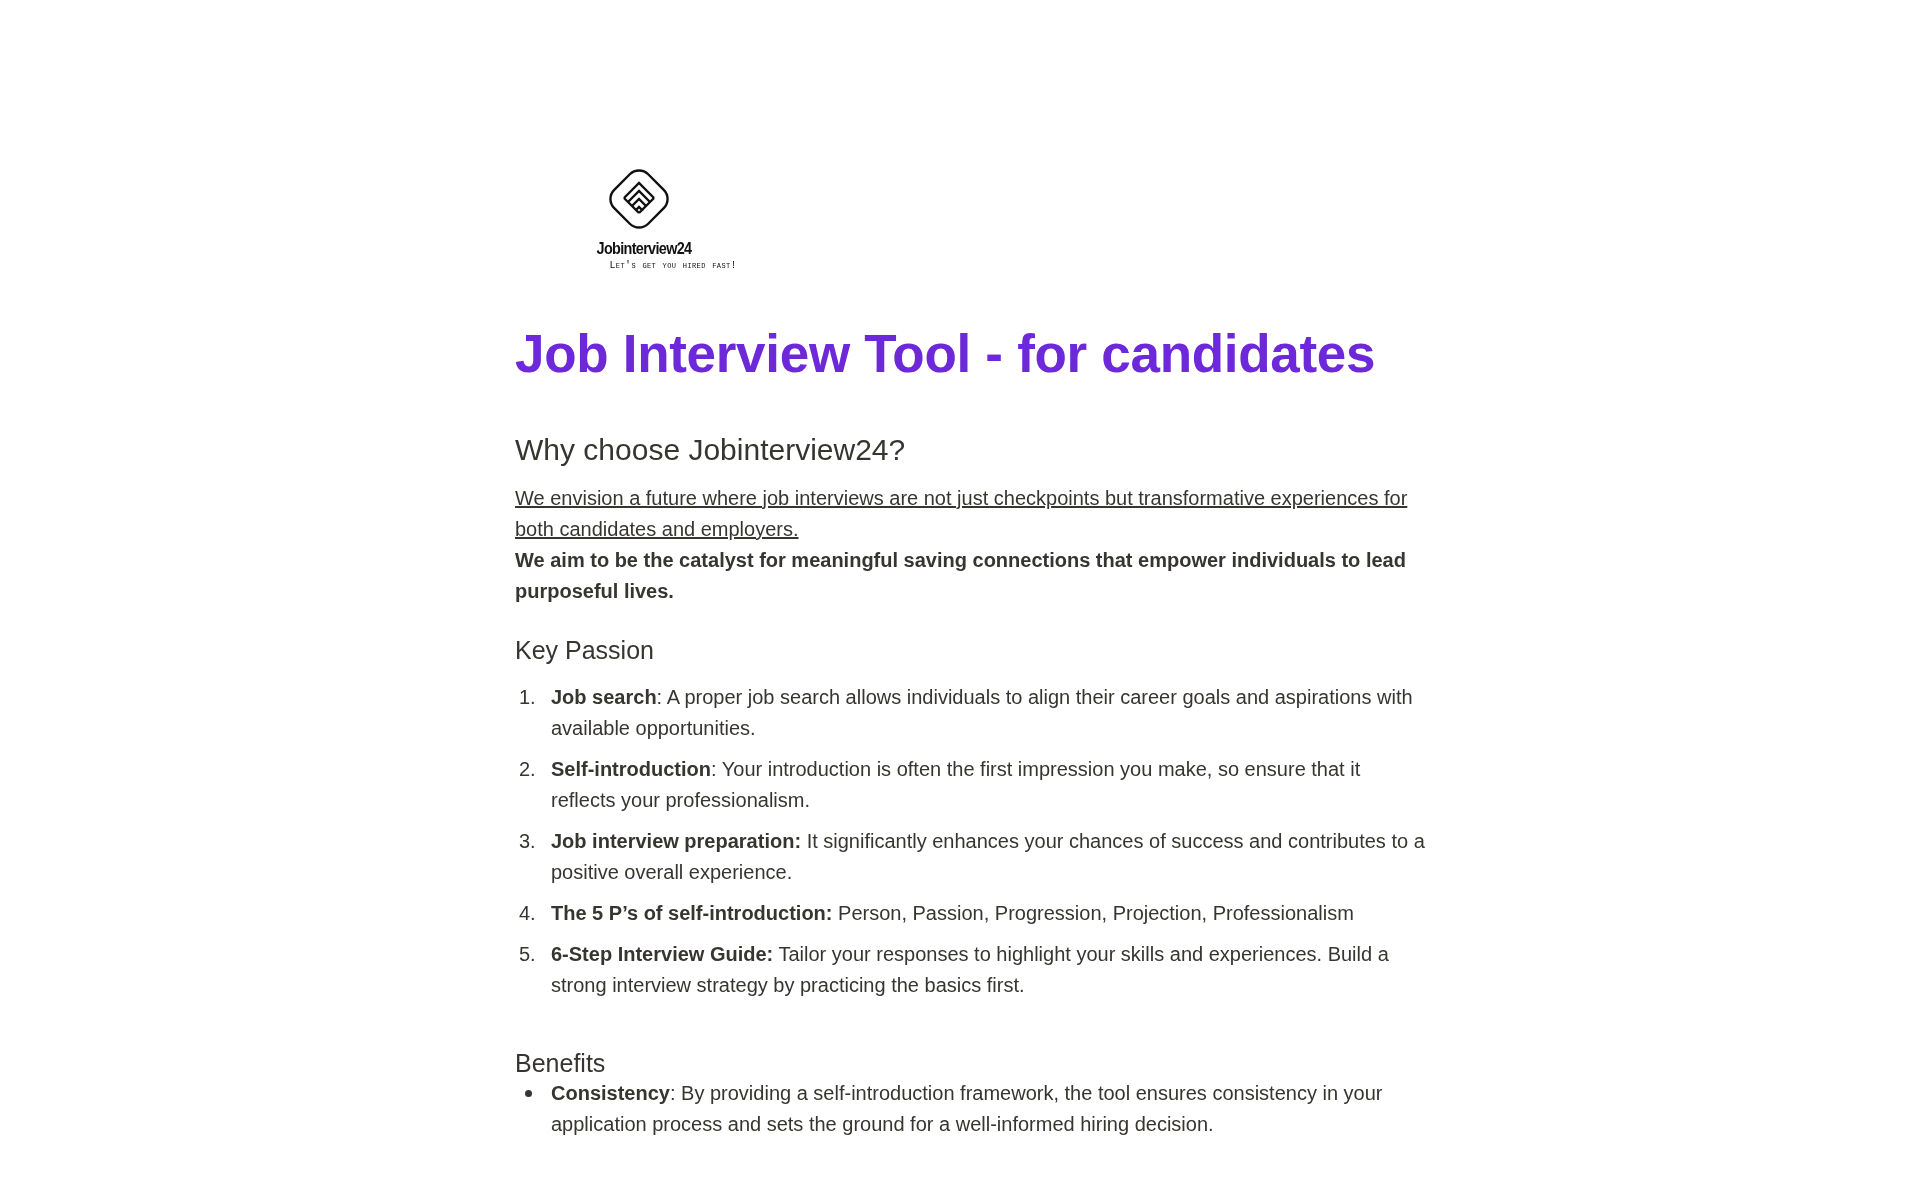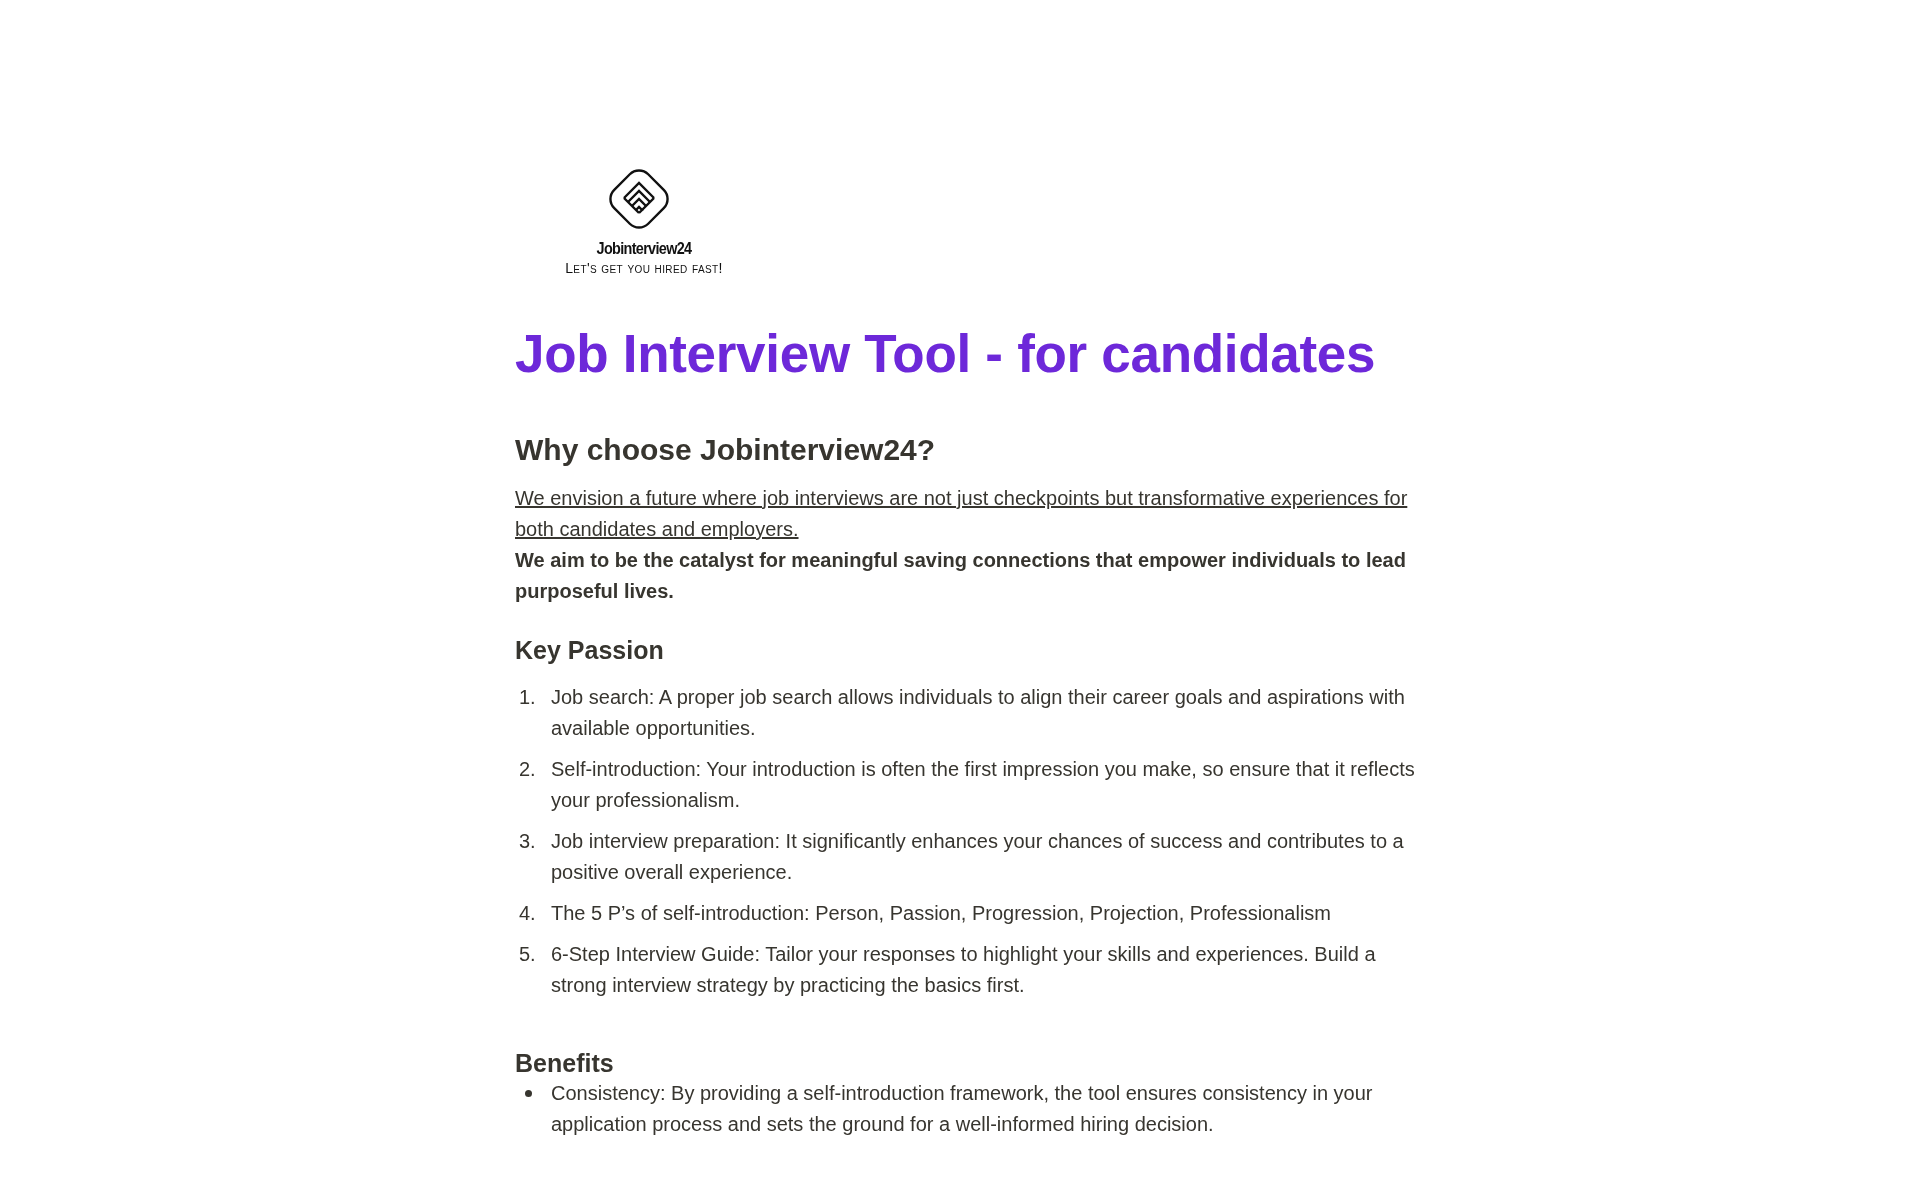--- a/index.html
+++ b/index.html
@@ -15,32 +15,32 @@
     .logo {
       position: absolute; left: 36px; top: 155px; width: 150px; height: 120px;
     }
     .logo-mark { position: absolute; left: 47px; top: 3px; width: 82px; height: 82px; }
     .logo-name {
       position: absolute; left: 0; width: 186px; top: 84px; text-align: center;
       font-family: "Liberation Sans", sans-serif; font-weight: 700; font-size: 17px;
       letter-spacing: -0.8px; color: #111; transform: scaleX(0.85); transform-origin: 93px 0;
     }
     .logo-tag {
-      position: absolute; left: 0; width: 186px; top: 105px; text-align: center;
-      font-family: Liberation Sans, sans-serif; font-size: 14px; letter-spacing: 0.4px;
+      position: absolute; left: 0; width: 186px; top: 105px; text-align: right;
+      font-family: Liberation Mono, monospace; font-size: 10px; letter-spacing: 0.4px;
       color: #111; font-variant: small-caps;
     }
     .title {
       position: absolute; left: 0; top: 322px; white-space: nowrap;
       font-size: 53px; font-weight: 700; line-height: 64px; letter-spacing: -0.3px;
       color: #6d28d9;
     }
     .h2 {
       position: absolute; left: 0; white-space: nowrap;
-      font-weight: 700; color: #37352f;
+      font-weight: 400; color: #37352f;
     }
     .h2.big { top: 430px; font-size: 30px; line-height: 40px; }
     .h2.mid { top: 633px; font-size: 25px; line-height: 34px; }
     .h2.ben { top: 1046px; font-size: 25px; line-height: 34px; }
     .para {
       position: absolute; left: 0; width: 910px; font-size: 20px; line-height: 31px;
       color: #37352f;
     }
     .para.p1 { top: 483px; text-decoration: underline; }
     .para.p2 { top: 545px; font-weight: 700; }
@@ -51,21 +51,21 @@
       position: relative; padding-left: 36px; font-size: 20px; line-height: 31px;
       margin-bottom: 10px; color: #37352f;
     }
     .marker {
       position: absolute; left: 4px; top: 0; width: 28px; font-size: 20px; line-height: 31px;
     }
     .bullet {
       position: absolute; left: 10px; top: 12px; width: 7px; height: 7px; border-radius: 50%;
       background: #37352f;
     }
-    .item b { font-weight: 400; }
+    .item b { font-weight: 700; }
   </style>
 </head>
 <body>
 
 <div class="page">
 
   <div class="logo">
     <svg class="logo-mark" viewBox="0 0 82 82">
       <rect x="17" y="17" width="48" height="48" rx="13" ry="13" transform="rotate(45 41 41)" fill="none" stroke="#111" stroke-width="2.4"></rect>
       <g fill="none" stroke="#111" stroke-width="2.4" stroke-linejoin="miter">

